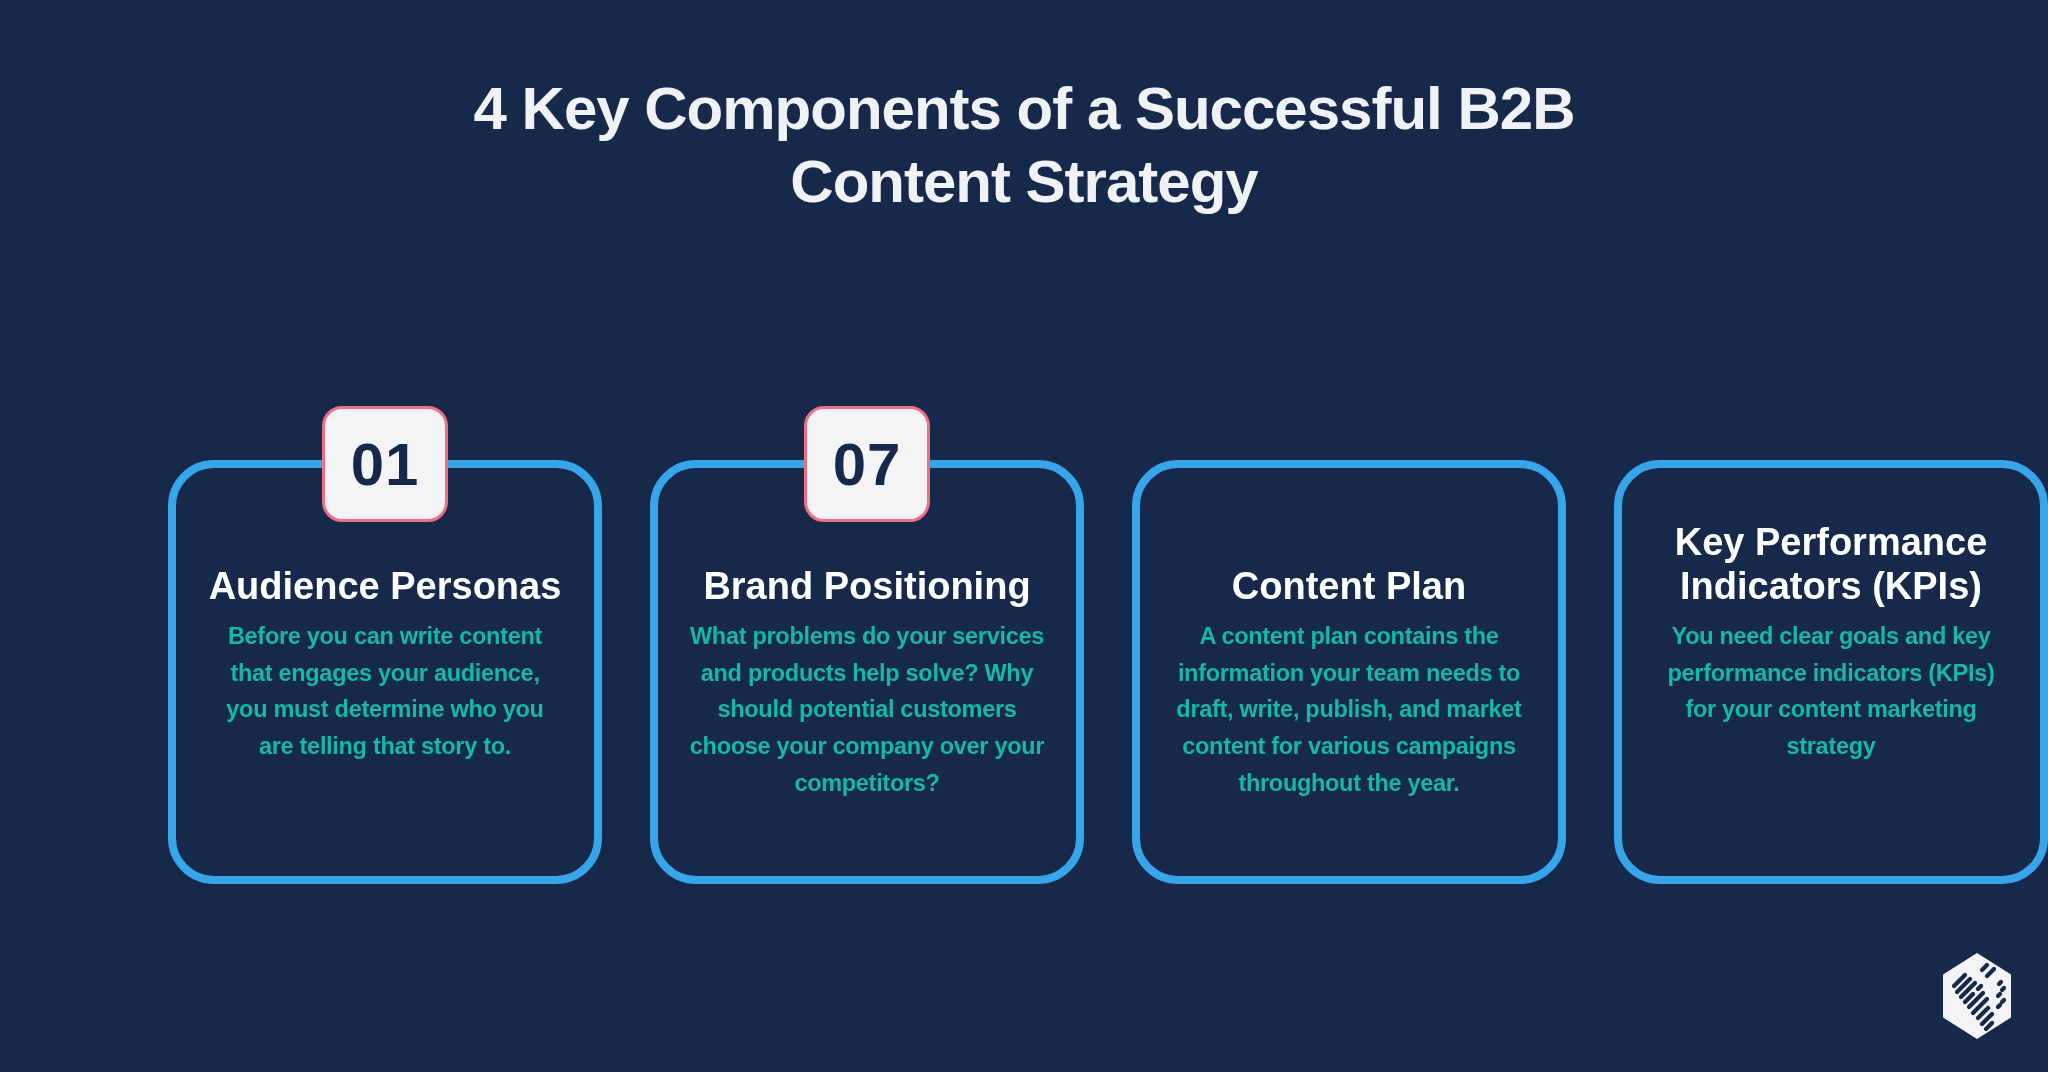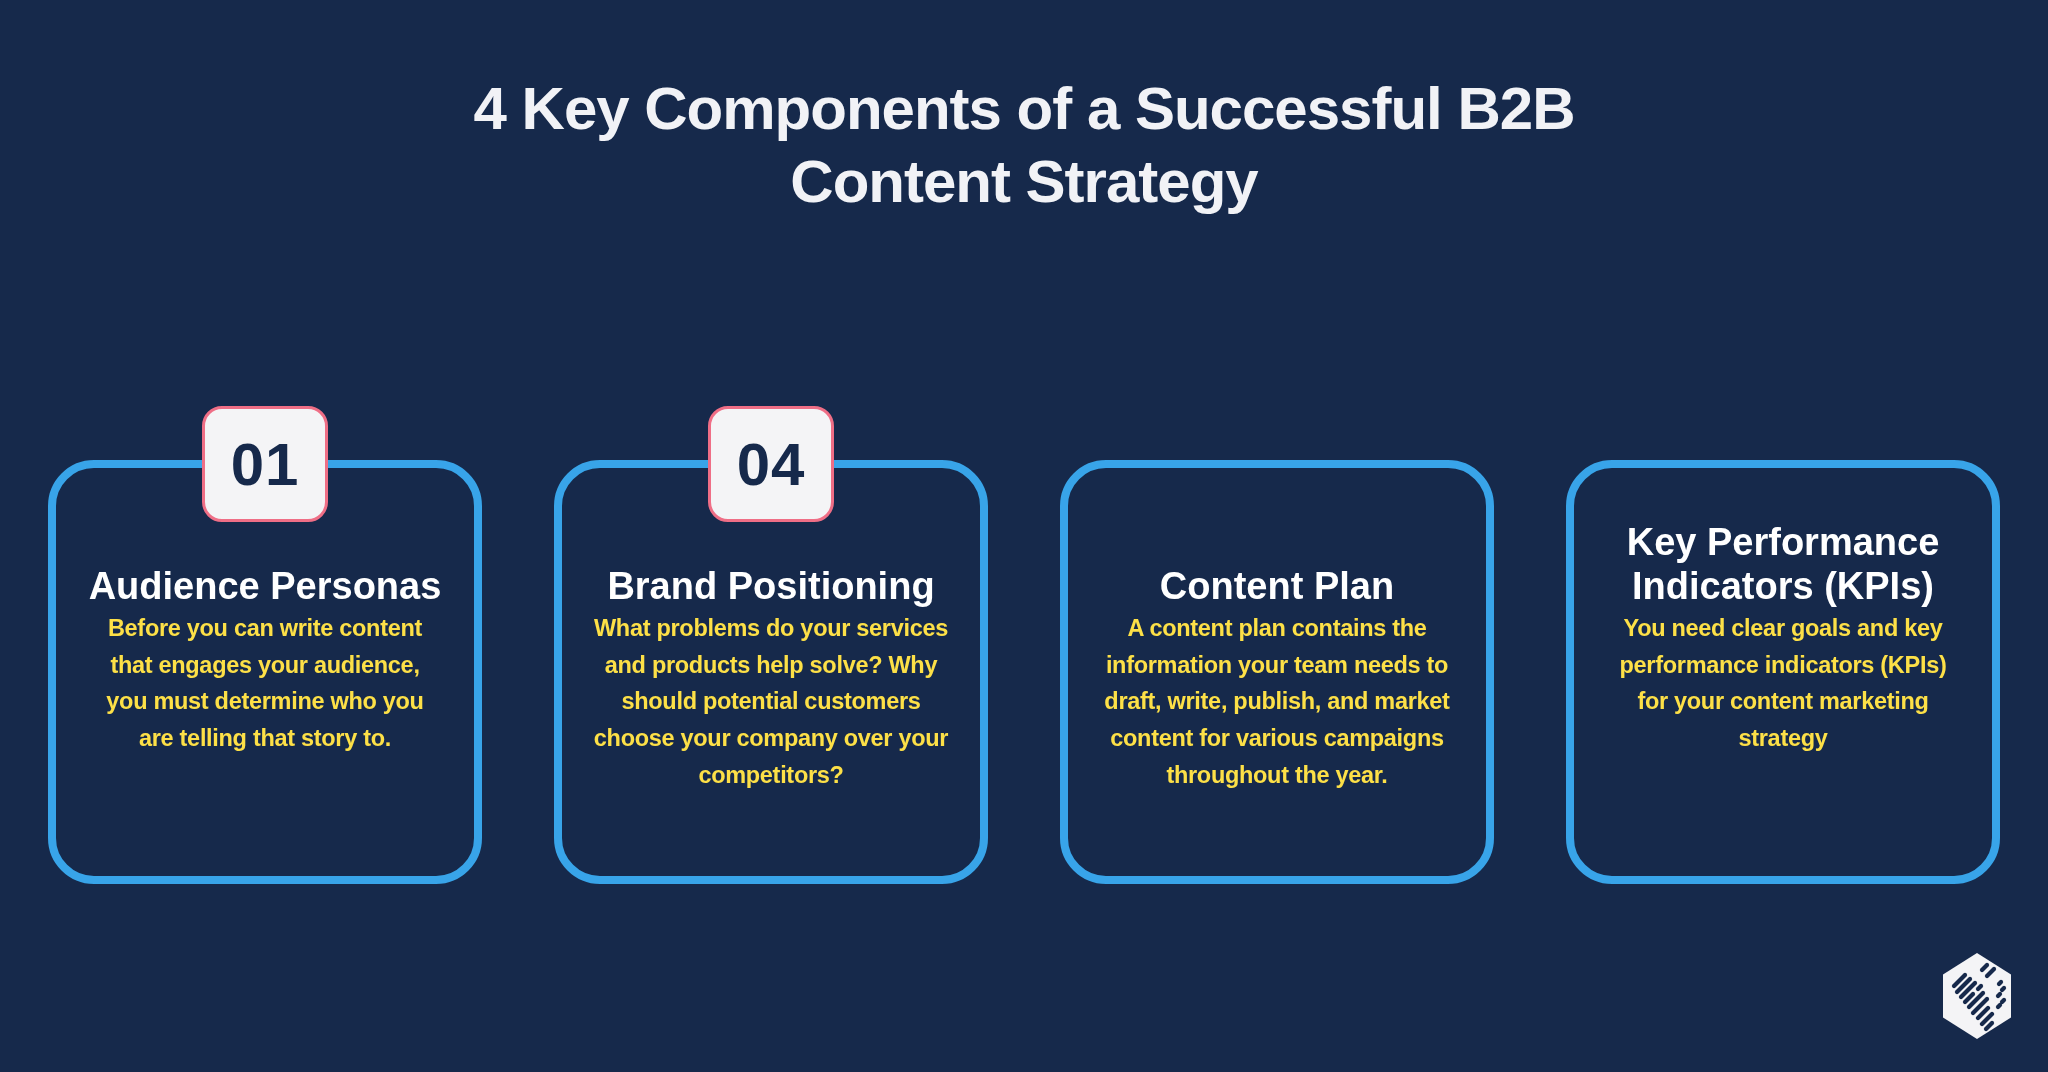--- a/index.html
+++ b/index.html
@@ -23,22 +23,22 @@
     line-height: 1.22;
     letter-spacing: -1px;
     white-space: pre-line;
   }
   .cards-row {
     position: absolute;
     top: 460px;
     left: 0;
     right: 0;
     display: flex;
-    justify-content: center;
-    gap: 72px;
+    justify-content: flex-end;
+    gap: 48px;
   }
   .card {
     position: relative;
     box-sizing: border-box;
     width: 434px;
     height: 424px;
     border: 8px solid #38A4E9;
     border-radius: 46px;
   }
   .badge {
@@ -72,24 +72,24 @@
     padding: 0 20px;
   }
   .card-title {
     color: #FFFFFF;
     font-size: 38px;
     font-weight: bold;
     line-height: 1.16;
     white-space: pre-line;
   }
   .card-body {
-    margin-top: 2px;
+    margin-top: 10px;
     padding: 0 0;
     text-align: center;
-    color: #fde047;
+    color: #14b8a6;
     font-size: 23.5px;
     font-weight: bold;
     line-height: 1.56;
     letter-spacing: -0.3px;
     white-space: pre-line;
   }
   .logo {
     position: absolute;
     right: 34px;
     bottom: 30px;
@@ -113,21 +113,21 @@
       <span class="card-title">Audience Personas</span>
     </div>
     <div class="card-body">Before you can write content
 that engages your audience,
 you must determine who you
 are telling that story to.</div>
   </div>
 
   <div class="card">
     <div class="badge">
-      <span class="badge-number">04</span>
+      <span class="badge-number">07</span>
     </div>
     <div class="card-head">
       <span class="card-title">Brand Positioning</span>
     </div>
     <div class="card-body">What problems do your services
 and products help solve? Why
 should potential customers
 choose your company over your
 competitors?</div>
   </div>

